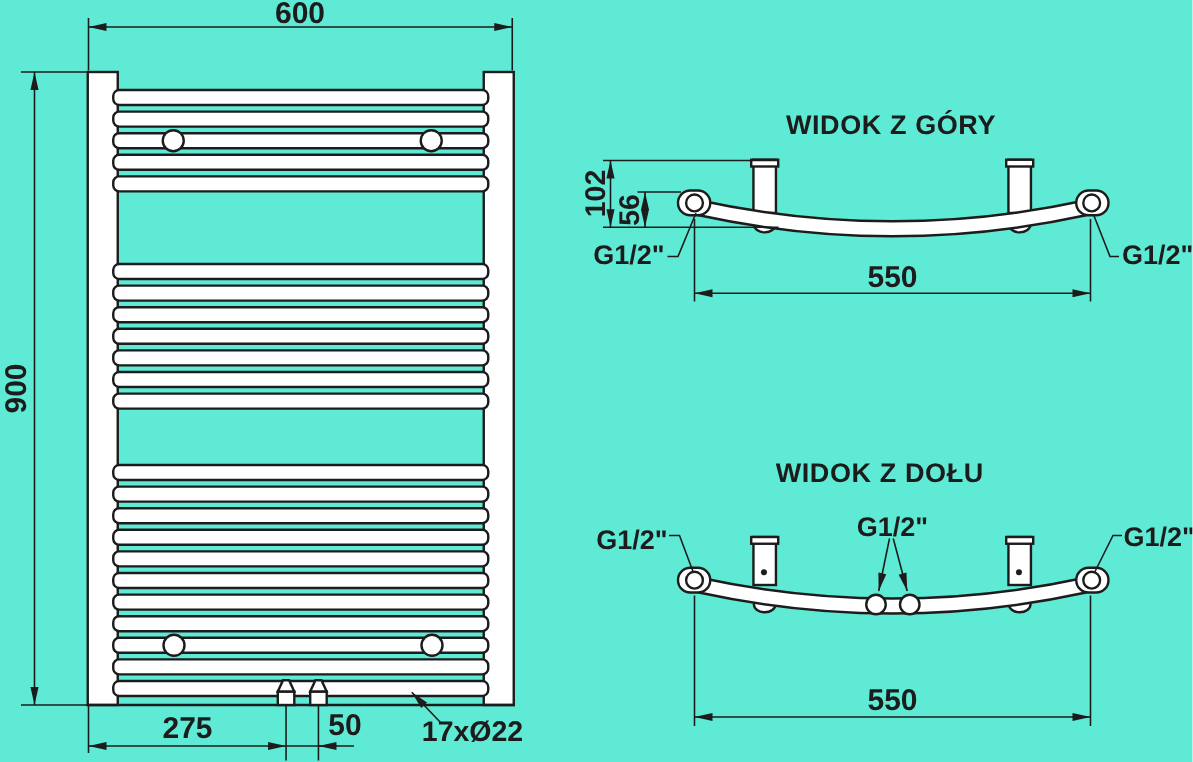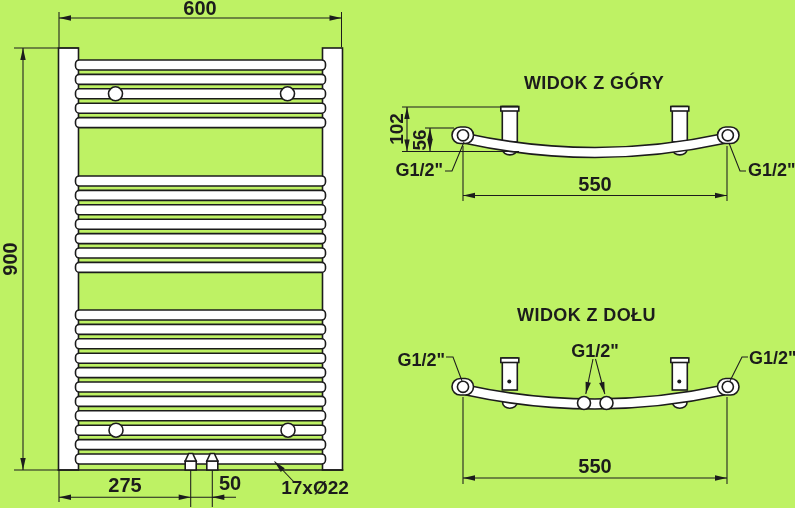--- a/index.html
+++ b/index.html
@@ -1,16 +1,16 @@
 <!DOCTYPE html>
 <html><head>
 <meta charset="utf-8">
 <style>
   html,body{margin:0;padding:0;background:#fff;}
-  .stage{position:relative;width:795px;height:508px;background:#bef264;overflow:hidden;
+  .stage{position:relative;width:795px;height:508px;background:#5eead4;overflow:hidden;
          font-family:"Liberation Sans", sans-serif;}
   svg{position:absolute;left:0;top:0;}
   
   .shape{stroke:#1c1c1c;stroke-width:1.6;fill:#ffffff;}
   .ln{stroke:#1c1c1c;stroke-width:1.6;fill:none;stroke-linecap:square;}
   
   .dim{stroke:#1c1c1c;stroke-width:1.05;fill:none;stroke-linecap:butt;}
   .dot{fill:#1c1c1c;stroke:none;}
   text{fill:#1c1c1c;}
   .num{font-size:20px;font-weight:600;}

